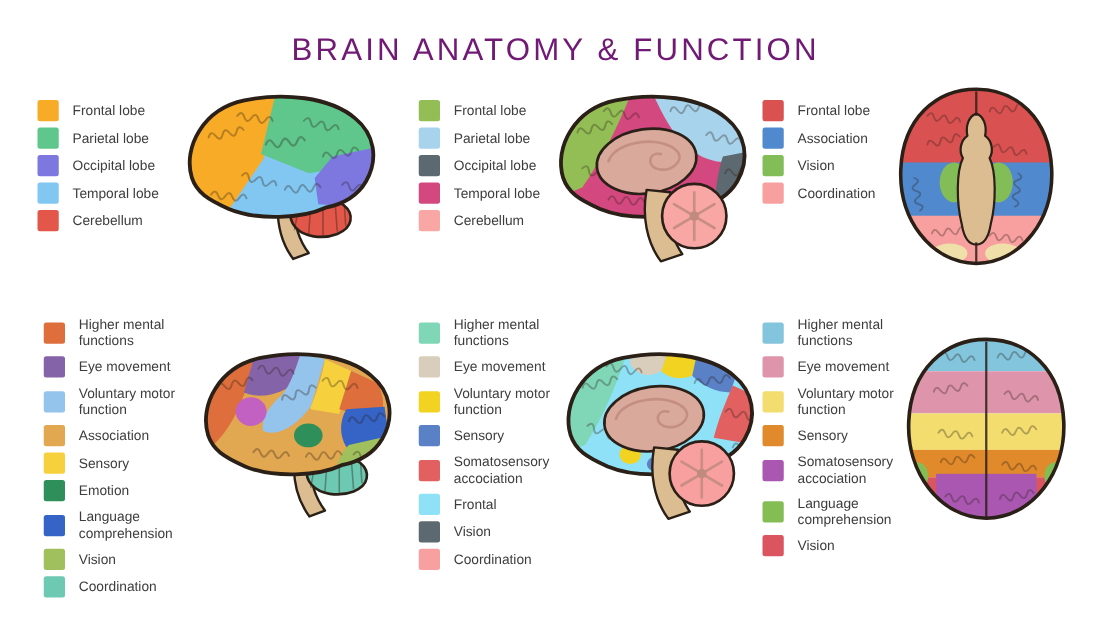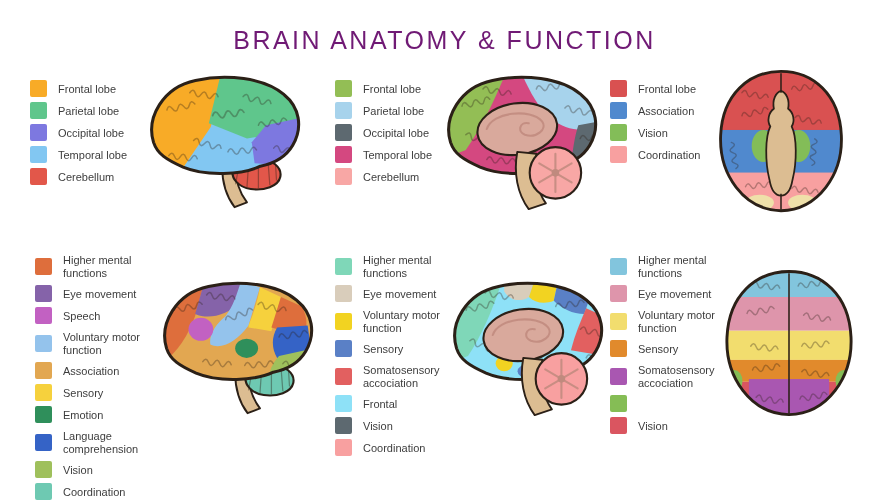--- a/index.html
+++ b/index.html
@@ -201,24 +201,20 @@
     <div class="legend">
       <div class="legend-item">
         <span class="swatch" style="background-color: rgb(222, 110, 60);"></span>
         <span class="legend-label">Higher mental functions</span>
       </div>
       <div class="legend-item">
         <span class="swatch" style="background-color: rgb(133, 99, 169);"></span>
         <span class="legend-label">Eye movement</span>
       </div>
       <div class="legend-item">
-        <span class="swatch" style="background-color: rgb(194, 97, 194);"></span>
-        <span class="legend-label">Speech</span>
-      </div>
-      <div class="legend-item">
         <span class="swatch" style="background-color: rgb(148, 195, 236);"></span>
         <span class="legend-label">Voluntary motor
 function</span>
       </div>
       <div class="legend-item">
         <span class="swatch" style="background-color: rgb(226, 167, 81);"></span>
         <span class="legend-label">Association</span>
       </div>
       <div class="legend-item">
         <span class="swatch" style="background-color: rgb(246, 209, 61);"></span>
@@ -370,20 +366,22 @@
         <span class="swatch" style="background-color: rgb(225, 138, 44);"></span>
         <span class="legend-label">Sensory</span>
       </div>
       <div class="legend-item">
         <span class="swatch" style="background-color: rgb(169, 87, 177);"></span>
         <span class="legend-label">Somatosensory
 accociation</span>
       </div>
       <div class="legend-item">
         <span class="swatch" style="background-color: rgb(133, 189, 85);"></span>
+        <span class="legend-label">Language
+comprehension</span>
       </div>
       <div class="legend-item">
         <span class="swatch" style="background-color: rgb(218, 85, 96);"></span>
         <span class="legend-label">Vision</span>
       </div>
     </div>
     <svg class="brain" style="left:106px;top:14px;" width="146" height="155" viewBox="0 0 160 170">
       <defs>
           <clipPath id="co6">
             <path d="M80,6 C116,6 146,32 148,78 C150,122 122,162 80,163 C38,162 10,122 12,78 C14,32 44,6 80,6 Z"></path>

